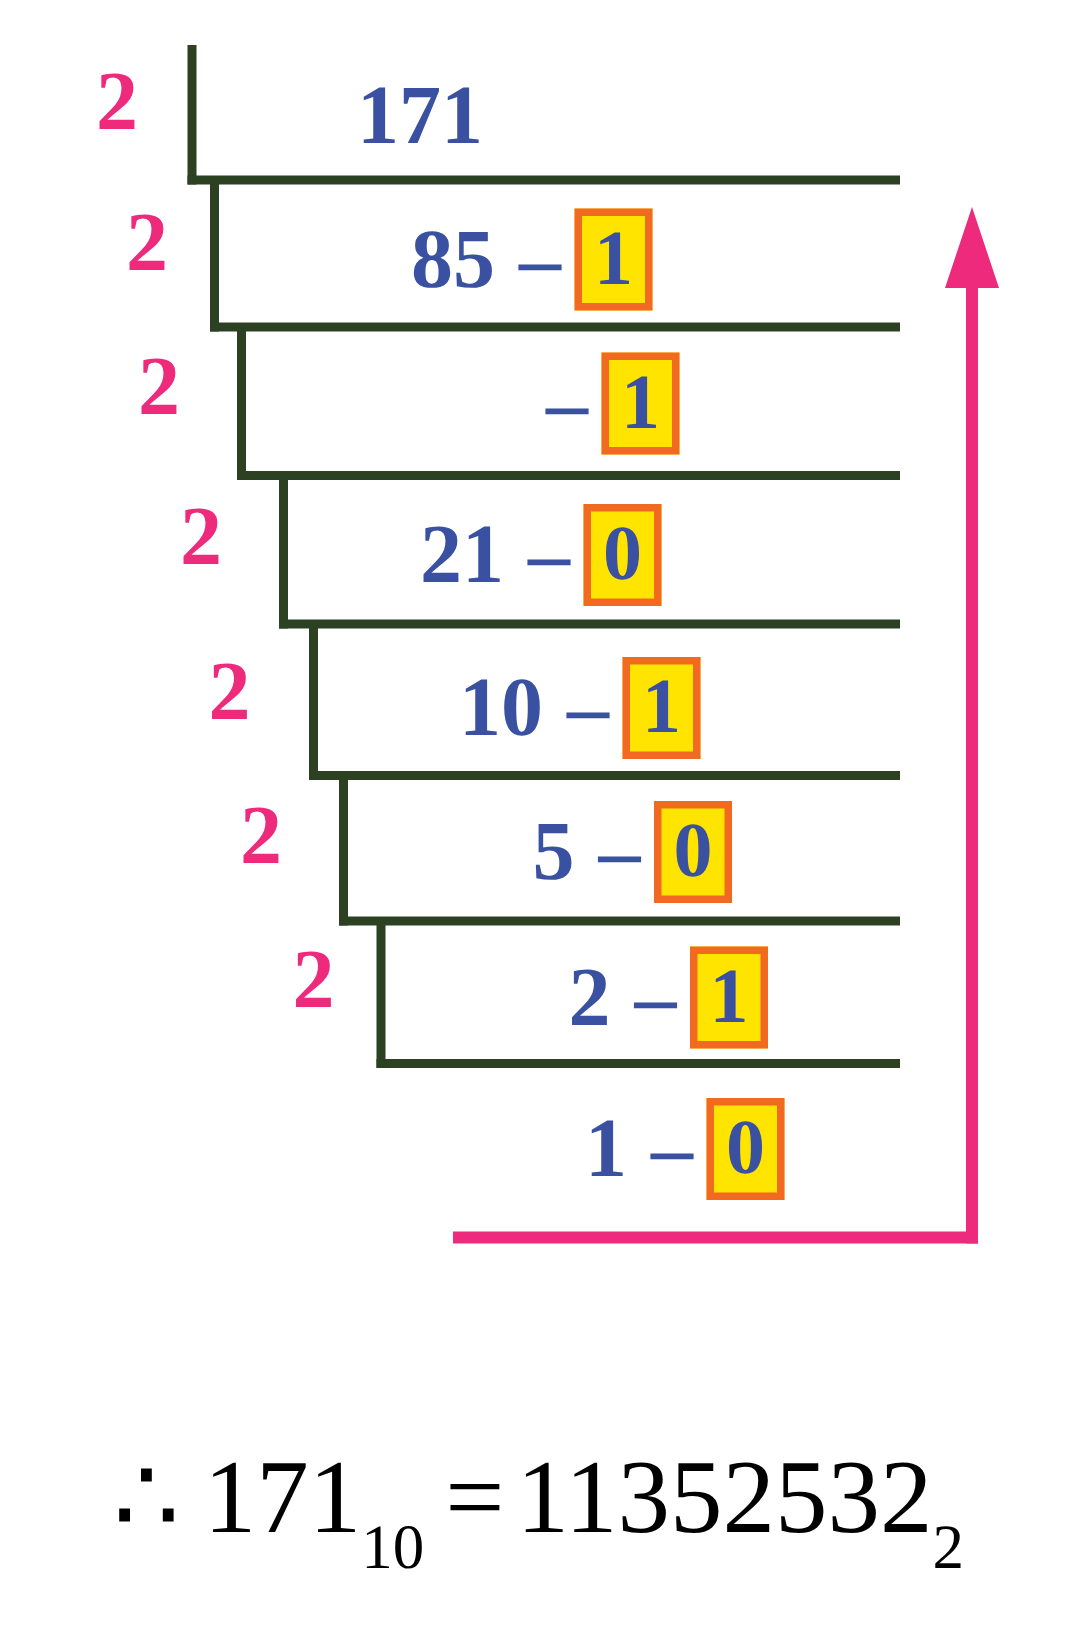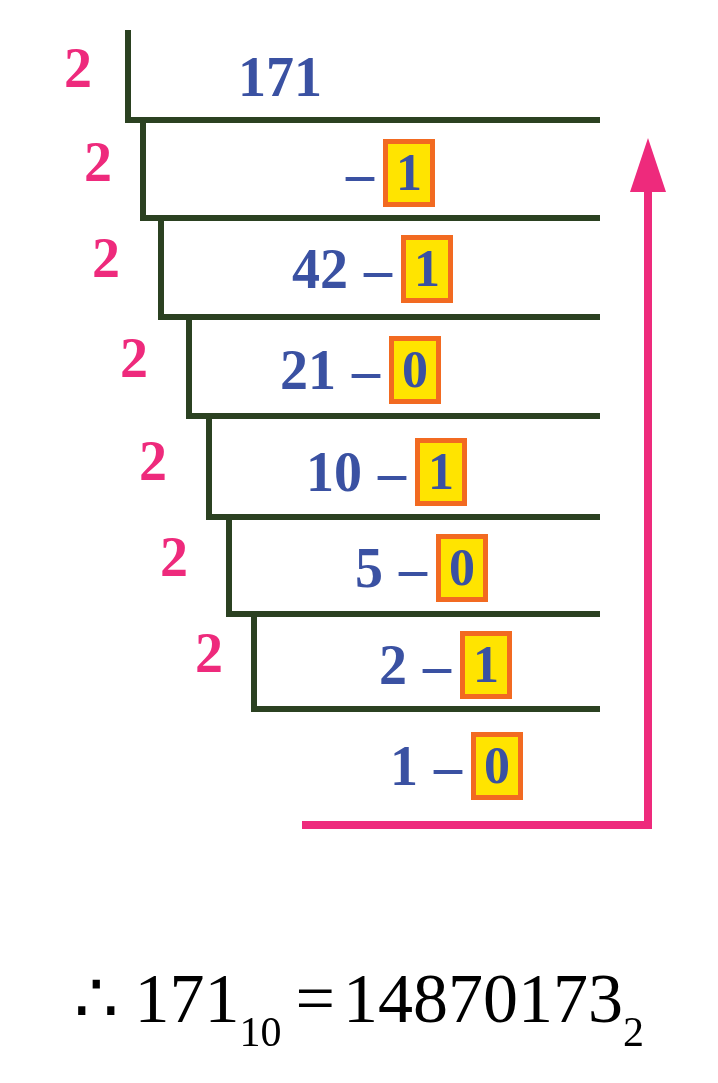--- a/index.html
+++ b/index.html
@@ -141,28 +141,28 @@
   <span class="divisor" style="left:120px; top:330px;">2</span>
   <span class="divisor" style="left:139px; top:433px;">2</span>
   <span class="divisor" style="left:160px; top:529px;">2</span>
   <span class="divisor" style="left:195px; top:625px;">2</span>
 
   <div class="row centered" style="left:215px; top:37px; width:130px;">
     <span class="q">171</span>
   </div>
 
   <div class="row" style="top:133px; right:283px;">
+    <span class="q">85</span>
     <span class="dash">–</span>
     <span class="rbox">
         <span class="rdigit">1</span>
       </span>
   </div>
 
   <div class="row" style="top:229px; right:265px;">
-    <span class="q">42</span>
     <span class="dash">–</span>
     <span class="rbox">
         <span class="rdigit">1</span>
       </span>
   </div>
 
   <div class="row" style="top:330px; right:277px;">
     <span class="q">21</span>
     <span class="dash">–</span>
     <span class="rbox">
@@ -200,16 +200,16 @@
     <span class="rbox">
         <span class="rdigit">0</span>
       </span>
   </div>
 
   <div class="arrow-bottom"></div>
   <div class="arrow-shaft"></div>
   <div class="arrow-head"></div>
 
   <div class="formula">
-    <span class="therefore">∴</span><span>171</span><span class="sub">10</span><span class="eq">=</span><span>14870173</span><span class="sub">2</span>
+    <span class="therefore">∴</span><span>171</span><span class="sub">10</span><span class="eq">=</span><span>11352532</span><span class="sub">2</span>
   </div>
 
 </div>
 
 </body></html>

